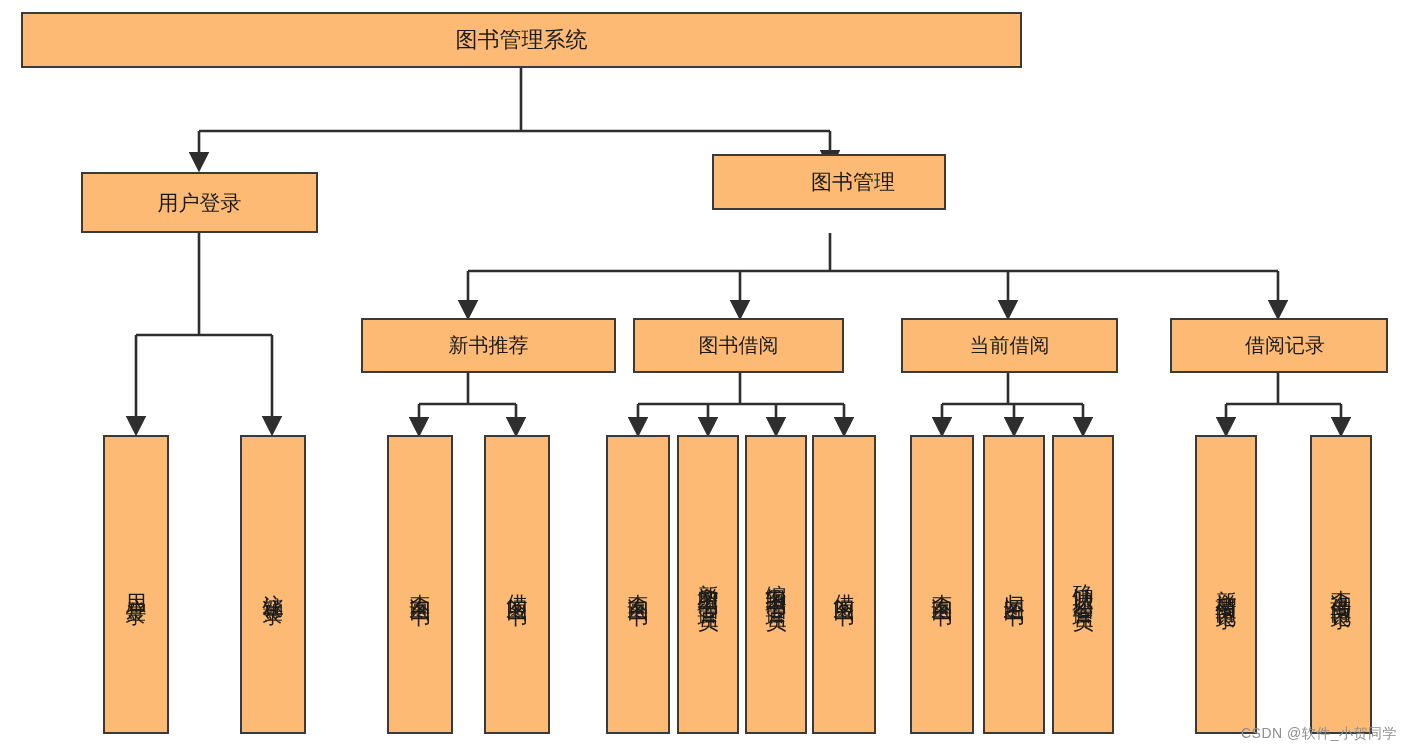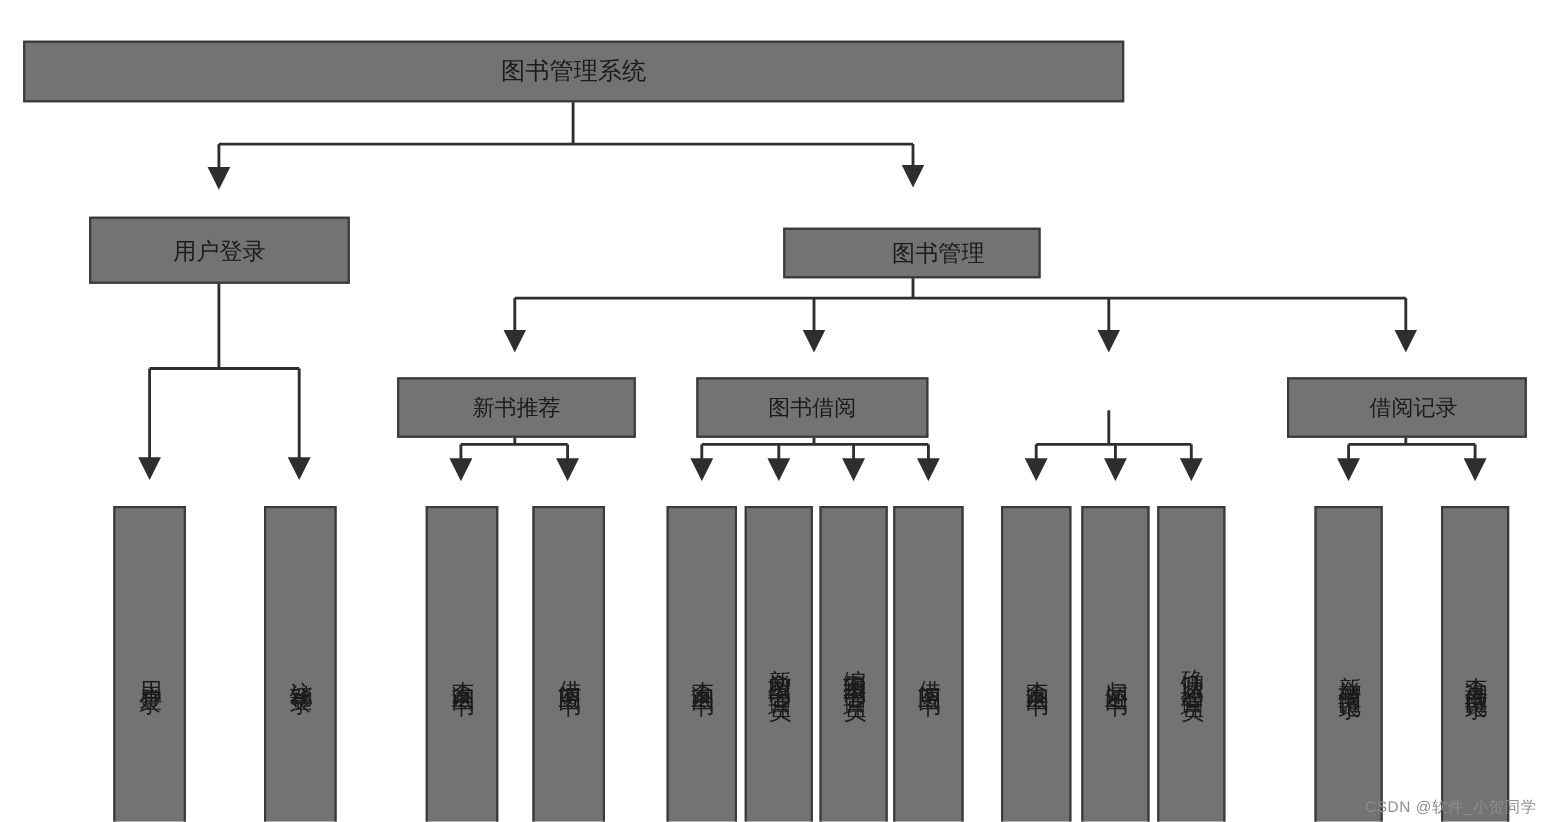--- a/index.html
+++ b/index.html
@@ -21,28 +21,27 @@
     position: absolute;
     left: 0;
     top: 0;
     width: 1405px;
     height: 747px;
     pointer-events: none;
   }
   .node {
     position: absolute;
     box-sizing: border-box;
-    background: #737373;
+    background: #fdba74;
     border: 2.5px solid #3a3a3a;
     display: flex;
     align-items: center;
     justify-content: center;
     color: #1b1b1b;
     text-align: center;
-    margin-top: 25px;
   }
   .node.root {
     font-size: 22px;
   }
   .node.level1 {
     font-size: 21px;
   }
   .node.level2 {
     font-size: 20px;
   }
@@ -123,29 +122,32 @@
     </g>
   </svg>
 
   <div class="node root" id="node-root" style="left: 21px; top: 12px; width: 1001px; height: 56px;">
     <span>图书管理系统</span>
   </div>
 
   <div class="node level1" id="node-l1-0" style="left: 81px; top: 172px; width: 237px; height: 61px;">
     <span>用户登录</span>
   </div>
-  <div class="node level1" id="node-l1-1" style="left: 712px; top: 182px; width: 234px; height: 46px; padding-left: 48px;">
+  <div class="node level1" id="node-l1-1" style="left: 712px; top: 154px; width: 234px; height: 56px; padding-left: 48px;">
     <span>图书管理</span>
   </div>
 
-  <div class="node level2" id="node-l2-0" style="left: 361px; top: 318px; width: 217px; height: 55px;">
+  <div class="node level2" id="node-l2-0" style="left: 361px; top: 318px; width: 255px; height: 55px;">
     <span>新书推荐</span>
   </div>
   <div class="node level2" id="node-l2-1" style="left: 633px; top: 318px; width: 211px; height: 55px;">
     <span>图书借阅</span>
+  </div>
+  <div class="node level2" id="node-l2-2" style="left: 901px; top: 318px; width: 217px; height: 55px;">
+    <span>当前借阅</span>
   </div>
   <div class="node level2" id="node-l2-3" style="left: 1170px; top: 318px; width: 218px; height: 55px; padding-left: 12px;">
     <span>借阅记录</span>
   </div>
 
   <div class="node leaf" id="node-leaf-0" style="left: 103px; top: 435px; width: 66px; height: 299px;">
     <span class="vlabel">用户登录</span>
   </div>
   <div class="node leaf" id="node-leaf-1" style="left: 240px; top: 435px; width: 66px; height: 299px;">
     <span class="vlabel">注销登录</span>

